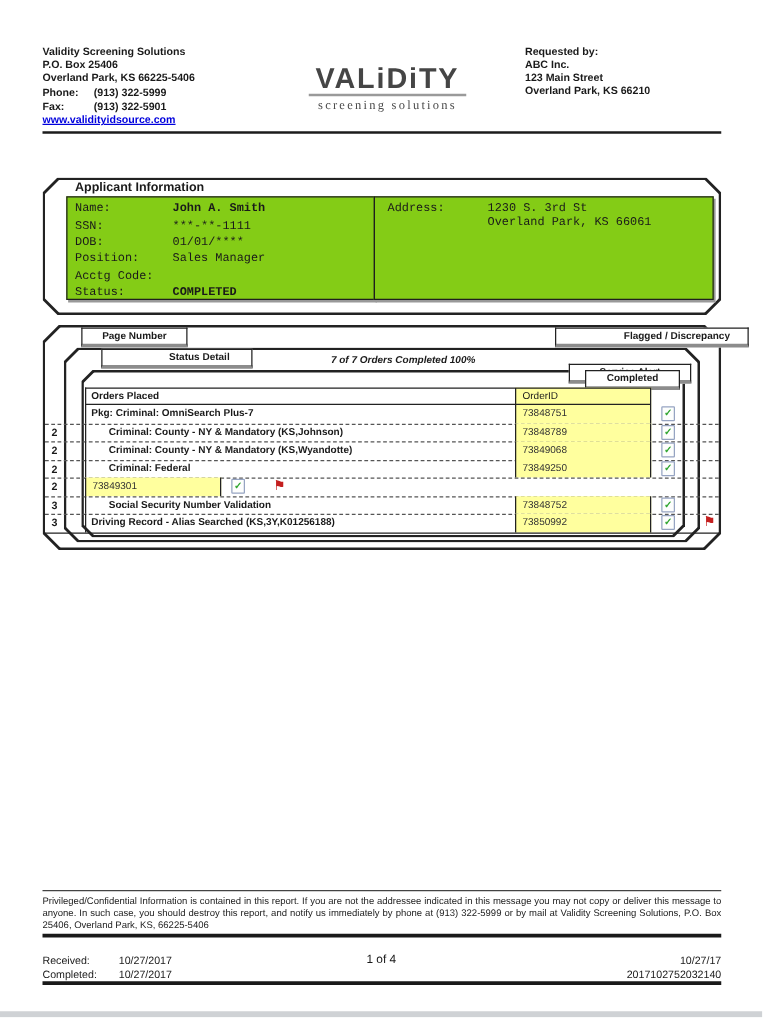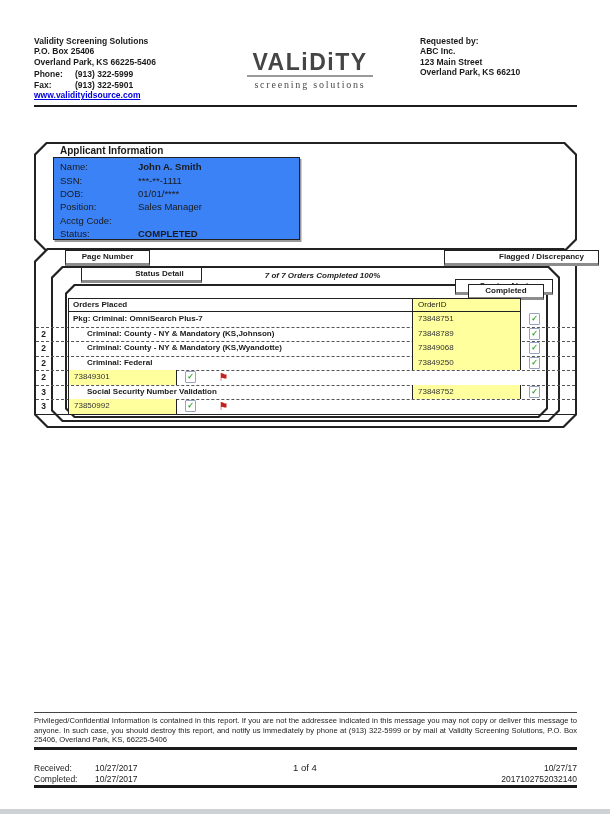--- a/index.html
+++ b/index.html
@@ -21,21 +21,21 @@
   .chbox{position:absolute;}
   .chbox .cbg,.chbox .cfg{position:absolute;
     clip-path:polygon(var(--c) 0,calc(100% - var(--c)) 0,100% var(--c),
       100% calc(100% - var(--c)),calc(100% - var(--c)) 100%,var(--c) 100%,
       0 calc(100% - var(--c)),0 var(--c));}
   .chbox .cbg{inset:0;background:#222;}
   .chbox .cfg{inset:1.6px;background:#fff;}
 
   
   .app-title{font-size:10px;font-weight:bold;}
-  .ibox{position:absolute;background:#3b82f6;border:1.5px solid #1f1f1f;box-shadow:1.5px 2px 0 #999;}
+  .ibox{position:absolute;background:#84cc16;border:1.5px solid #1f1f1f;box-shadow:1.5px 2px 0 #999;font-family:Liberation Mono, monospace;}
   .app-row{display:flex;height:13.4px;align-items:center;font-size:9.5px;}
   .app-row .alabel{width:78px;}
   .addr-row{display:flex;font-size:9.5px;}
   .addr-row .alabel{width:80px;}
 
   
   .tab{position:absolute;background:#fff;border:1px solid #222;border-bottom:3px solid #8c8c8c;
        font-size:8px;font-weight:bold;text-align:center;line-height:12px;}
   .summary{position:absolute;left:0;right:0;text-align:center;font-size:8px;font-weight:bold;}
   .rows{position:absolute;}
@@ -132,22 +132,31 @@
           <span class="alabel">Acctg Code:</span>
           <span></span>
         </div>
         <div class="app-row">
           <span class="alabel">Status:</span>
           <span class="b">COMPLETED</span>
         </div>
       </div>
   </div>
 
-
-  <div class="abs" style="left:34px;top:248px;width:577px;height:180px;">
+  <div class="ibox" style="left:299px;top:157px;width:260px;height:79px;padding:2px 0 0 10px;">
+    <div class="addr-row" style="margin-top:1px;">
+      <span class="alabel">Address:</span>
+      <span>
+        <span style="display:block;">1230 S. 3rd St</span>
+        <span style="display:block;">Overland Park, KS 66061</span>
+      </span>
+    </div>
+  </div>
+
+  <div class="abs" style="left:34px;top:260px;width:577px;height:180px;">
 
     <div class="chbox" style="left:0;top:0;width:543px;height:180px;--c:13px;">
       <div class="cbg"></div>
         <div class="cfg"></div>
     </div>
     <div class="chbox" style="left:17px;top:18px;width:509px;height:156px;--c:11px;">
       <div class="cbg"></div>
         <div class="cfg"></div>
     </div>
     <div class="chbox" style="left:31px;top:36px;width:483px;height:134px;--c:9px;">
@@ -248,20 +257,21 @@
             <span class="chk">
               <span>✓</span>
             </span>
           </div>
           <div class="cell c-alert"></div>
           <div class="cell c-flag"></div>
         </div>
         <div class="orow body-row solid-after">
           <div class="cell c-page">3</div>
           <div class="cell c-gap"></div>
+          <div class="cell c-name">Driving Record - Alias Searched (KS,3Y,K01256188)</div>
           <div class="cell c-id">73850992</div>
           <div class="cell c-chk">
             <span class="chk">
               <span>✓</span>
             </span>
           </div>
           <div class="cell c-alert"></div>
           <div class="cell c-flag">
             <span class="flag">⚑</span>
           </div>

